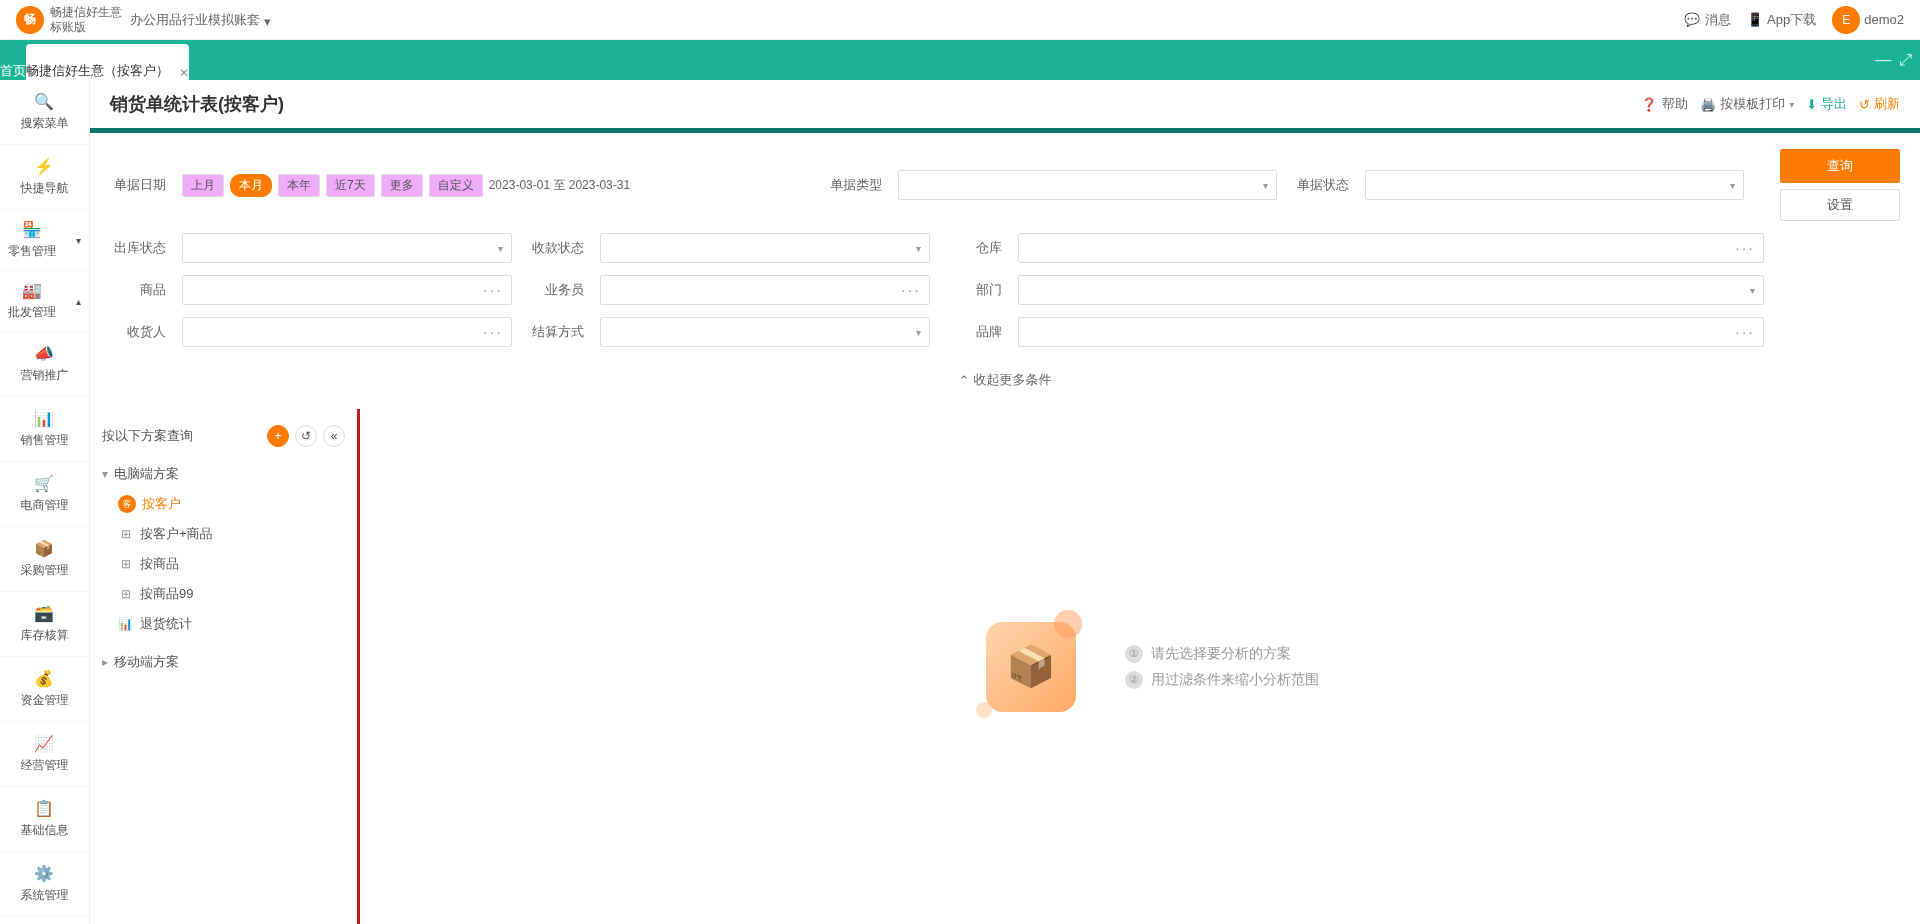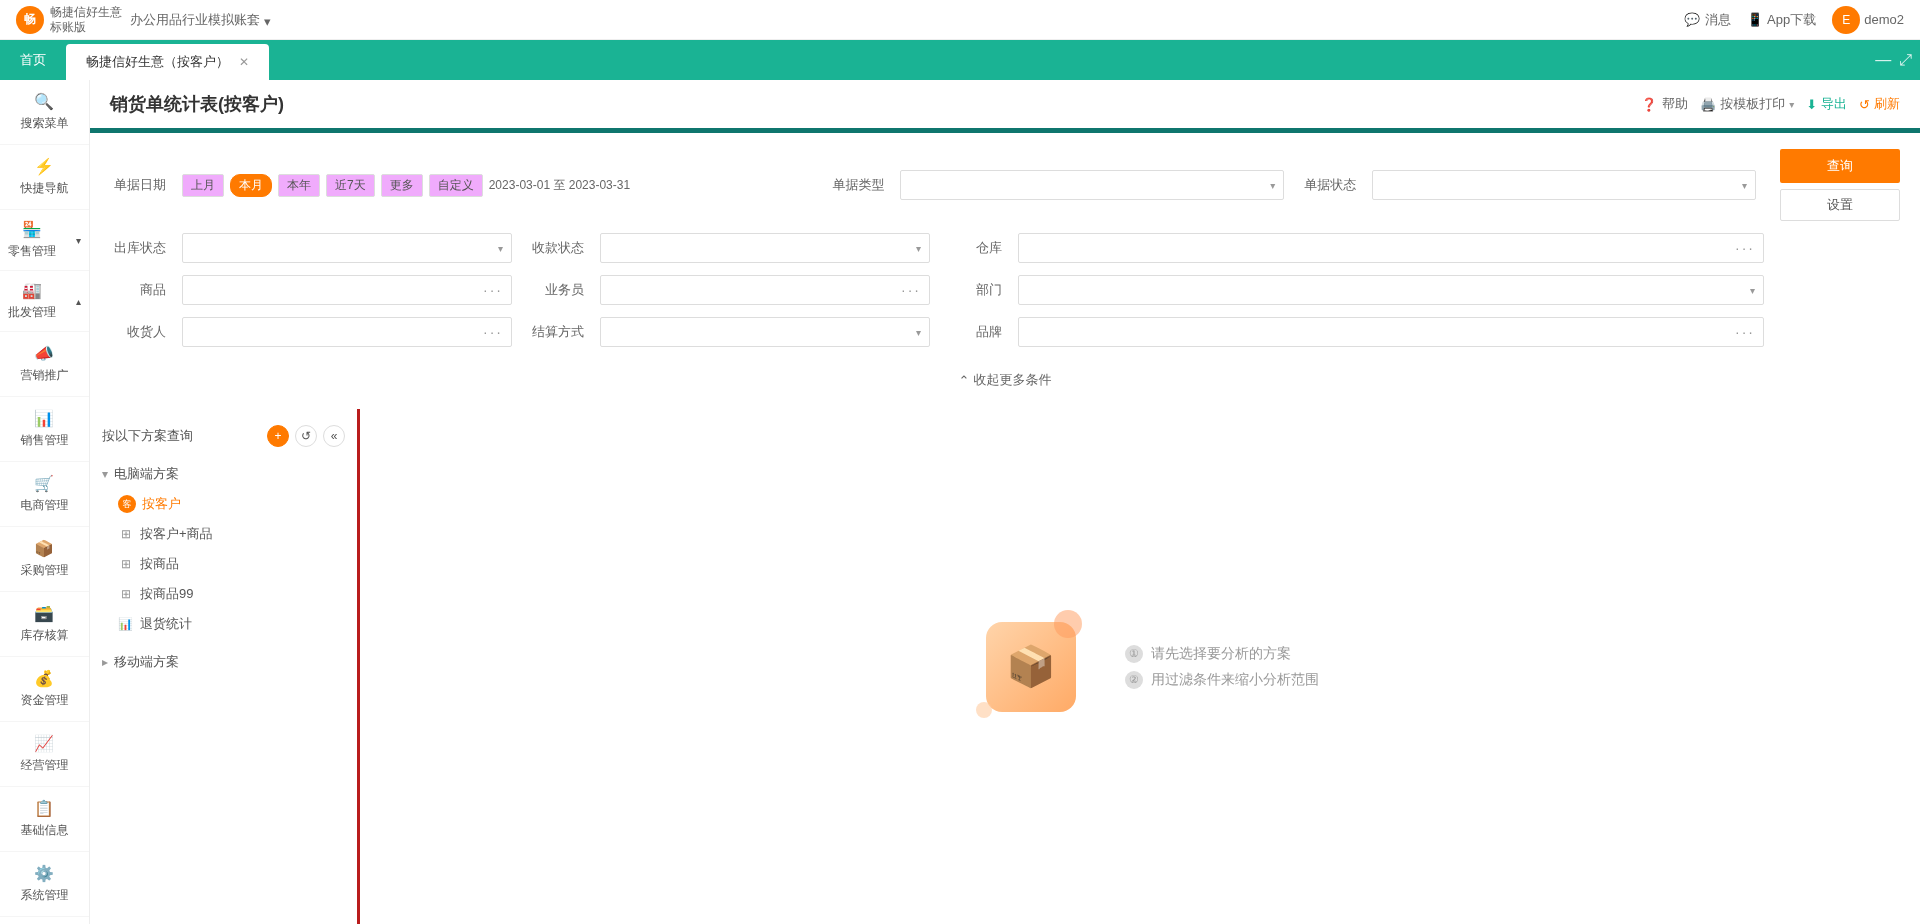--- a/index.html
+++ b/index.html
@@ -14,21 +14,21 @@
     .logo-area { display: flex; align-items: center; gap: 6px; }
     .logo-icon { width: 28px; height: 28px; background: #ff7a00; border-radius: 50%; display: flex; align-items: center; justify-content: center; color: white; font-size: 12px; font-weight: bold; }
     .logo-text { font-size: 12px; color: #666; line-height: 1.2; }
     .biz-selector { display: flex; align-items: flex-end; gap: 4px; color: #666; font-size: 13px; cursor: pointer; }
     .top-bar-right { display: flex; align-items: center; gap: 16px; }
     .top-right-item { display: flex; align-items: center; gap: 4px; color: #666; font-size: 13px; cursor: pointer; }
     .avatar { width: 28px; height: 28px; border-radius: 50%; background: #ff7a00; display: flex; align-items: center; justify-content: center; color: white; font-size: 12px; }
 
     
     .tab-bar { height: 40px; background: #1ab394; display: flex; align-items: center; padding: 0 0; flex-shrink: 0; }
-    .tab { display: flex; align-items: center; padding: 0 20px; height: 40px; color: rgba(255,255,255,0.85); font-size: 13px; cursor: pointer; gap: 6px; }
+    .tab { display: flex; align-items: flex-end; padding: 0 0; height: 40px; color: rgba(255,255,255,0.85); font-size: 13px; cursor: pointer; gap: 6px; }
     .tab.home { color: white; }
     .tab.active { background: white; color: #333; border-radius: 4px 4px 0 0; margin-top: 4px; height: 36px; }
     .tab .close-btn { color: #999; font-size: 12px; cursor: pointer; margin-left: 4px; }
     .tab-spacer { flex: 1; }
     .tab-actions { display: flex; align-items: center; gap: 8px; padding-right: 8px; }
     .tab-action-btn { color: rgba(255,255,255,0.85); cursor: pointer; font-size: 16px; }
 
     
     .main-content { display: flex; flex: 1; overflow: hidden; }
 
@@ -249,21 +249,21 @@
           <span class="filter-label">单据类型</span>
           <div class="filter-select" style="flex:2.2;">
             <span></span>
             <span class="down-arrow">▾</span>
           </div>
           <span class="filter-label">单据状态</span>
           <div class="filter-select" style="flex:2.2;">
             <span></span>
             <span class="down-arrow">▾</span>
           </div>
-          <div style="width:120px;display:flex;flex-direction:column;gap:6px;margin-left:8px;">
+          <div style="width:120px;display:flex;flex-direction:column;gap:6px;margin-left:20px;">
             <button class="search-btn">查询</button>
             <button class="settings-btn">设置</button>
           </div>
         </div>
 
         <div class="filter-row">
           <span class="filter-label">出库状态</span>
           <div class="filter-select" style="flex:1.5;">
             <span></span>
             <span class="down-arrow">▾</span>

